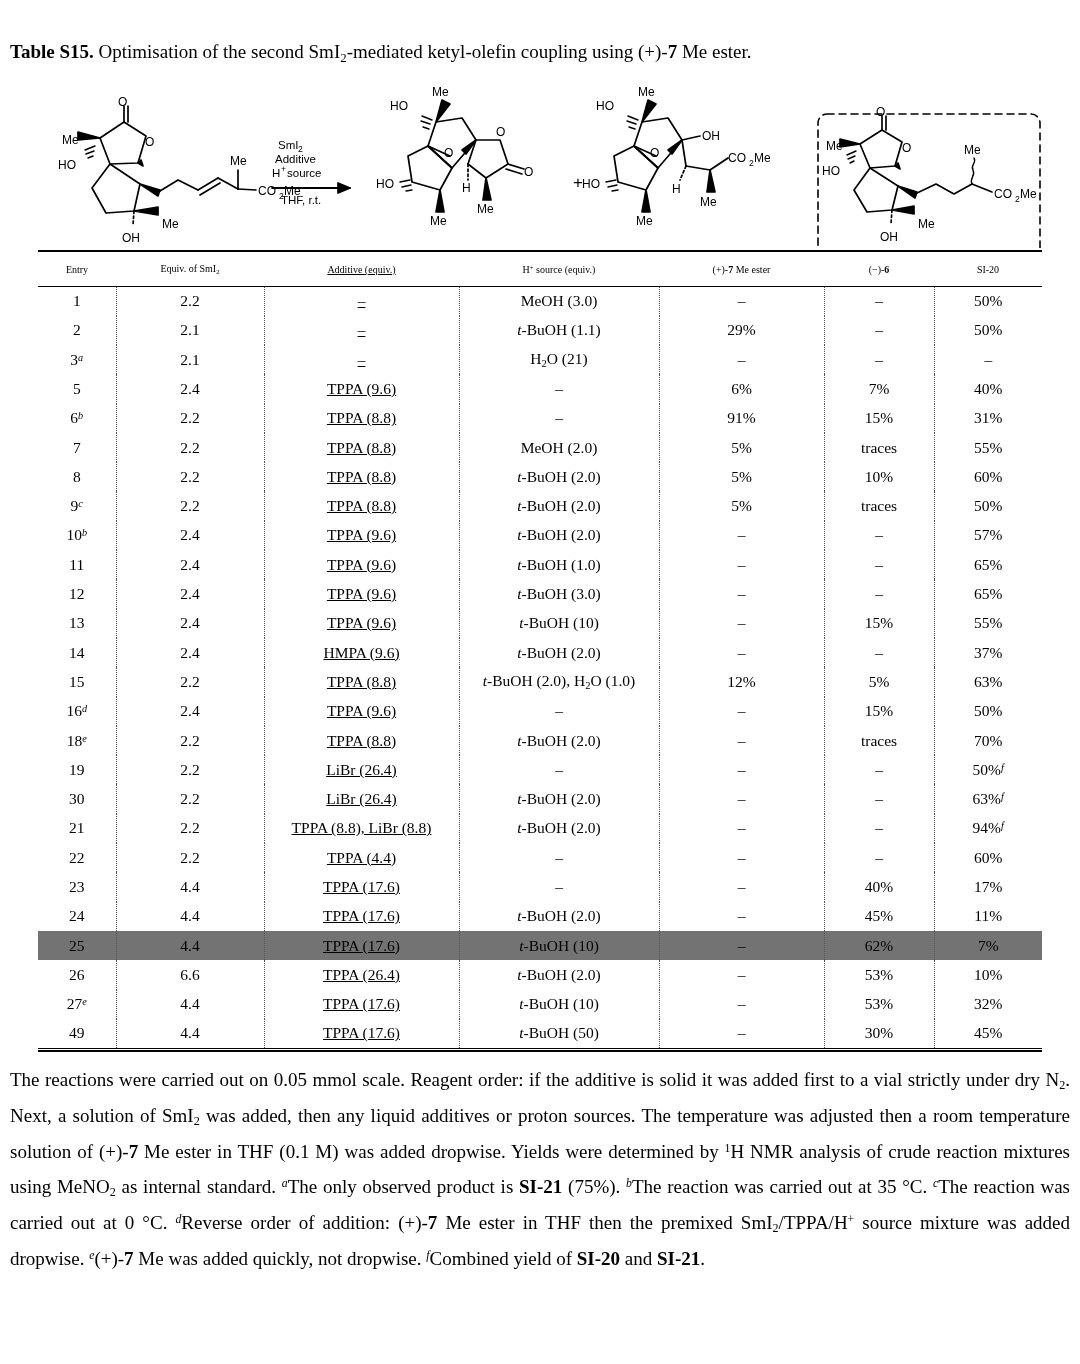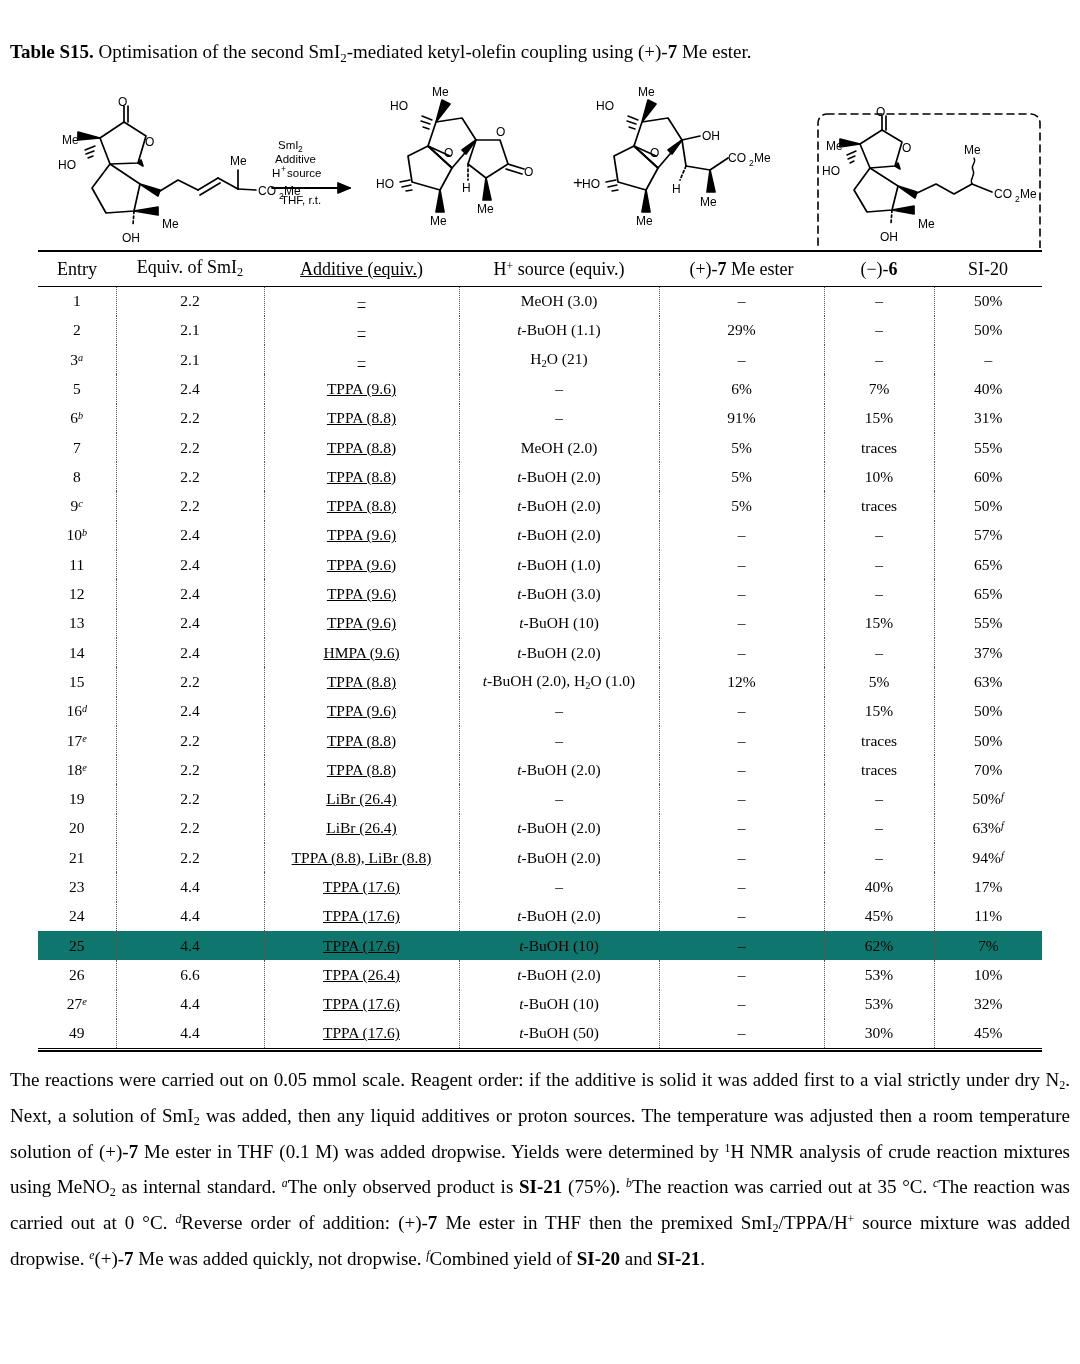--- a/index.html
+++ b/index.html
@@ -46,21 +46,21 @@
   table.main th, table.main td {
     text-align: center;
     padding: 0;
     height: 29.3px;
     font-weight: normal;
     vertical-align: middle;
     white-space: nowrap;
   }
   thead tr.hdr th {
     height: 35px;
-    font-size: 18px;
+    font-size: 10px;
   }
   
   .rule-top  { border-top: 2.4px solid #000; }
   .rule-mid  { border-bottom: 1.5px solid #000; }
   .rule-bot  { border-bottom: 2.4px solid #000; }
   .dbl-bot {
     border-top: 1.4px solid #000;
     height: 4px;
   }
   
@@ -68,21 +68,21 @@
 
   th.c0, td.c0 { width: 78px; }
   th.c1, td.c1 { width: 148px; margin-top: 8px; }
   th.c2, td.c2 { width: 195px; text-decoration: underline; }
   th.c3, td.c3 { width: 200px; }
   th.c4, td.c4 { width: 165px; }
   th.c5, td.c5 { width: 110px; }
   th.c6, td.c6 { width: 108px; }
 
   th.bold, td.bold { font-weight: bold; }
-  tr.hl td { background: #0f766e; }
+  tr.hl td { background: #737373; }
   td sup.fn { font-style: italic; }
   th sup, td sup { font-size: 0.66em; }
   .ital { font-style: italic; }
 
   
   .notes {
     padding: 10px 10px 12px 10px;
     font-size: 19px;
     line-height: 1.88;
     text-align: justify;
@@ -404,63 +404,63 @@
         <tr>
           <td class="c0">16<sup class="fn">d</sup></td>
           <td class="c1 sep">2.4</td>
           <td class="c2 sep">TPPA (9.6)</td>
           <td class="c3 sep">–</td>
           <td class="c4 sep">–</td>
           <td class="c5 sep">15%</td>
           <td class="c6 sep">50%</td>
         </tr>
         <tr>
-          <td class="c0">17<sup class="fn">e</sup></td>
-          <td class="c1 sep">2.2</td>
-          <td class="c2 sep">TPPA (8.8)</td>
-          <td class="c3 sep">–</td>
-          <td class="c4 sep">–</td>
-          <td class="c5 sep">traces</td>
-          <td class="c6 sep">50%</td>
-        </tr>
-        <tr>
           <td class="c0">18<sup class="fn">e</sup></td>
           <td class="c1 sep">2.2</td>
           <td class="c2 sep">TPPA (8.8)</td>
           <td class="c3 sep"><span class="ital">t</span>-BuOH (2.0)</td>
           <td class="c4 sep">–</td>
           <td class="c5 sep">traces</td>
           <td class="c6 sep">70%</td>
         </tr>
         <tr>
           <td class="c0">19</td>
           <td class="c1 sep">2.2</td>
           <td class="c2 sep">LiBr (26.4)</td>
           <td class="c3 sep">–</td>
           <td class="c4 sep">–</td>
           <td class="c5 sep">–</td>
           <td class="c6 sep">50%<sup class="fn">f</sup></td>
         </tr>
         <tr>
-          <td class="c0">20</td>
+          <td class="c0">30</td>
           <td class="c1 sep">2.2</td>
           <td class="c2 sep">LiBr (26.4)</td>
           <td class="c3 sep"><span class="ital">t</span>-BuOH (2.0)</td>
           <td class="c4 sep">–</td>
           <td class="c5 sep">–</td>
           <td class="c6 sep">63%<sup class="fn">f</sup></td>
         </tr>
         <tr>
           <td class="c0">21</td>
           <td class="c1 sep">2.2</td>
           <td class="c2 sep">TPPA (8.8), LiBr (8.8)</td>
           <td class="c3 sep"><span class="ital">t</span>-BuOH (2.0)</td>
           <td class="c4 sep">–</td>
           <td class="c5 sep">–</td>
           <td class="c6 sep">94%<sup class="fn">f</sup></td>
+        </tr>
+        <tr>
+          <td class="c0">22</td>
+          <td class="c1 sep">2.2</td>
+          <td class="c2 sep">TPPA (4.4)</td>
+          <td class="c3 sep">–</td>
+          <td class="c4 sep">–</td>
+          <td class="c5 sep">–</td>
+          <td class="c6 sep">60%</td>
         </tr>
         <tr>
           <td class="c0">23</td>
           <td class="c1 sep">4.4</td>
           <td class="c2 sep">TPPA (17.6)</td>
           <td class="c3 sep">–</td>
           <td class="c4 sep">–</td>
           <td class="c5 sep">40%</td>
           <td class="c6 sep">17%</td>
         </tr>

